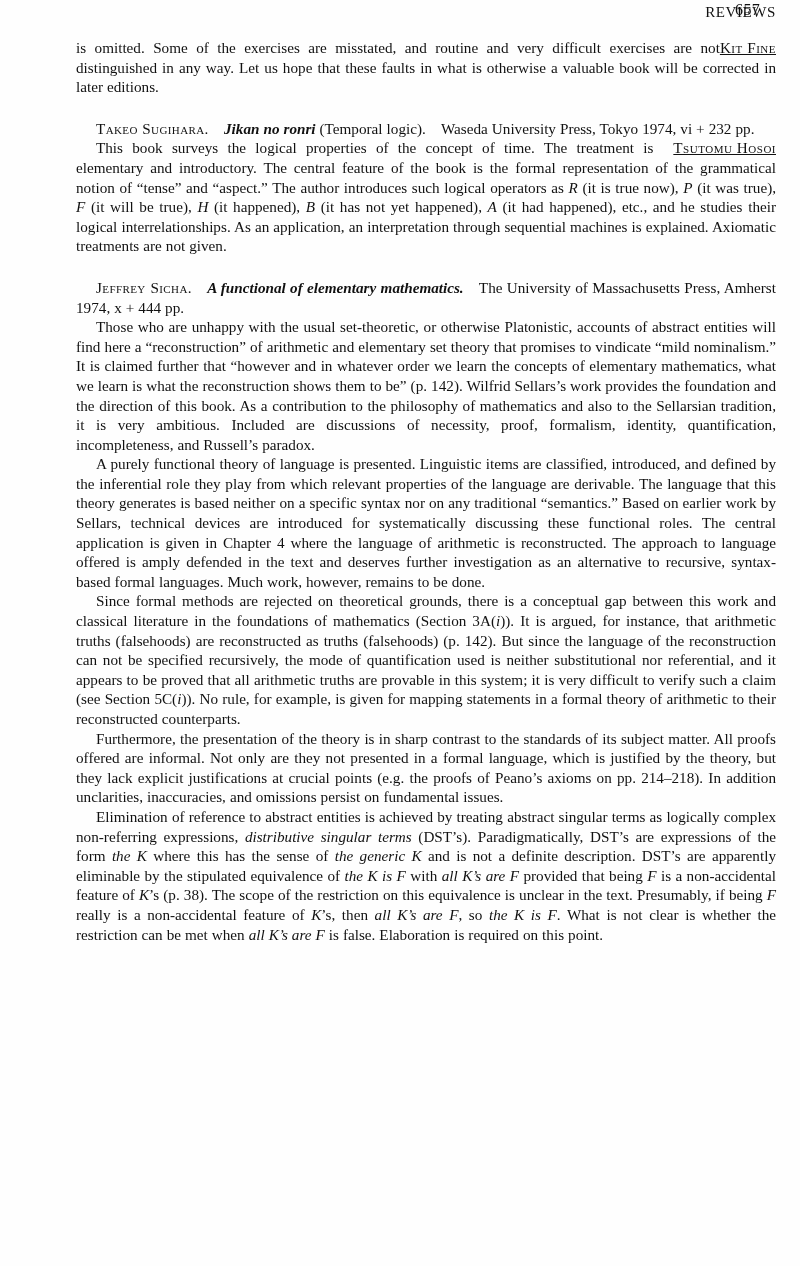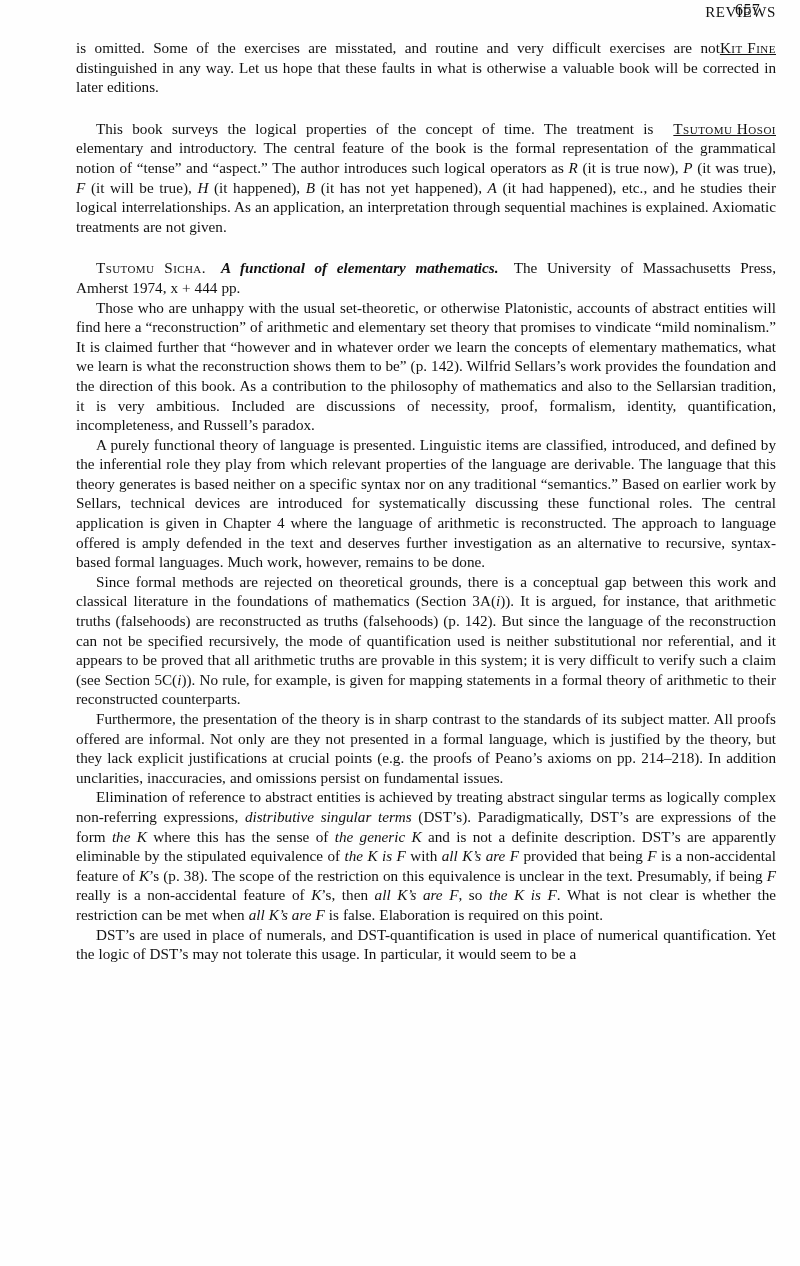--- a/index.html
+++ b/index.html
@@ -101,24 +101,24 @@
 <div class="page">
 
   <div class="running-head">
     <div class="running-head-title">Reviews</div>
     <div class="running-head-folio">657</div>
   </div>
 
   <div class="column" id="column">
       <p class="para-cont clearfix"><span class="sig-inline">Kit Fine</span>is omitted. Some of the exercises are misstated, and routine and very difficult exercises are not distinguished in any way. Let us hope that these faults in what is otherwise a valuable book will be corrected in later editions.</p>
       <div style="height: 22px;"></div>
+      <p class="review-head"><span class="smallcaps">Takeo Sugihara.</span>  <span class="booktitle">Jikan no ronri</span> <span>(Temporal logic).</span>  <span>Waseda University Press, Tokyo 1974, vi + 232 pp.</span></p>
       <p class="para clearfix"><span class="sig-inline">Tsutomu Hosoi</span>This book surveys the logical properties of the concept of time. The treatment is elementary and introductory. The central feature of the book is the formal representation of the grammatical notion of “tense” and “aspect.” The author introduces such logical operators as <i class="ital">R</i> (it is true now), <i class="ital">P</i> (it was true), <i class="ital">F</i> (it will be true), <i class="ital">H</i> (it happened), <i class="ital">B</i> (it has not yet happened), <i class="ital">A</i> (it had happened), etc., and he studies their logical interrelationships. As an application, an interpretation through sequential machines is explained. Axiomatic treatments are not given.</p>
       <div style="height: 22px;"></div>
-      <p class="review-head"><span class="smallcaps">Tsutomu Sicha.</span>  <span class="booktitle">A functional of elementary mathematics.</span>  <span>The University of Massachusetts Press, Amherst 1974, x + 444 pp.</span></p>
+      <p class="review-head"><span class="smallcaps">Jeffrey Sicha.</span>  <span class="booktitle">A functional of elementary mathematics.</span>  <span>The University of Massachusetts Press, Amherst 1974, x + 444 pp.</span></p>
       <p class="para clearfix">Those who are unhappy with the usual set-theoretic, or otherwise Platonistic, accounts of abstract entities will find here a “reconstruction” of arithmetic and elementary set theory that promises to vindicate “mild nominalism.” It is claimed further that “however and in whatever order we learn the concepts of elementary mathematics, what we learn is what the reconstruction shows them to be” (p. 142). Wilfrid Sellars’s work provides the foundation and the direction of this book. As a contribution to the philosophy of mathematics and also to the Sellarsian tradition, it is very ambitious. Included are discussions of necessity, proof, formalism, identity, quantification, incompleteness, and Russell’s paradox.</p>
       <p class="para clearfix">A purely functional theory of language is presented. Linguistic items are classified, introduced, and defined by the inferential role they play from which relevant properties of the language are derivable. The language that this theory generates is based neither on a specific syntax nor on any traditional “semantics.” Based on earlier work by Sellars, technical devices are introduced for systematically discussing these functional roles. The central application is given in Chapter 4 where the language of arithmetic is reconstructed. The approach to language offered is amply defended in the text and deserves further investigation as an alternative to recursive, syntax-based formal languages. Much work, however, remains to be done.</p>
       <p class="para clearfix">Since formal methods are rejected on theoretical grounds, there is a conceptual gap between this work and classical literature in the foundations of mathematics (Section 3A(<i class="ital">i</i>)). It is argued, for instance, that arithmetic truths (falsehoods) are reconstructed as truths (falsehoods) (p. 142). But since the language of the reconstruction can not be specified recursively, the mode of quantification used is neither substitutional nor referential, and it appears to be proved that all arithmetic truths are provable in this system; it is very difficult to verify such a claim (see Section 5C(<i class="ital">i</i>)). No rule, for example, is given for mapping statements in a formal theory of arithmetic to their reconstructed counterparts.</p>
       <p class="para clearfix">Furthermore, the presentation of the theory is in sharp contrast to the standards of its subject matter. All proofs offered are informal. Not only are they not presented in a formal language, which is justified by the theory, but they lack explicit justifications at crucial points (e.g. the proofs of Peano’s axioms on pp. 214–218). In addition unclarities, inaccuracies, and omissions persist on fundamental issues.</p>
       <p class="para clearfix">Elimination of reference to abstract entities is achieved by treating abstract singular terms as logically complex non-referring expressions, <i class="ital">distributive singular terms</i> (DST’s). Paradigmatically, DST’s are expressions of the form <i class="ital">the K</i> where this has the sense of <i class="ital">the generic K</i> and is not a definite description. DST’s are apparently eliminable by the stipulated equivalence of <i class="ital">the K is F</i> with <i class="ital">all K’s are F</i> provided that being <i class="ital">F</i> is a non-accidental feature of <i class="ital">K</i>’s (p. 38). The scope of the restriction on this equivalence is unclear in the text. Presumably, if being <i class="ital">F</i> really is a non-accidental feature of <i class="ital">K</i>’s, then <i class="ital">all K’s are F</i>, so <i class="ital">the K is F</i>. What is not clear is whether the restriction can be met when <i class="ital">all K’s are F</i> is false. Elaboration is required on this point.</p>
-      <p class="para clearfix">DST’s are used in place of numerals, and DST-quantification is used in place of numerical quantification. Yet the logic of DST’s may not tolerate this usage. In particular, it would seem to be a</p>
     </div>
 
 </div>
 
 </body></html>

